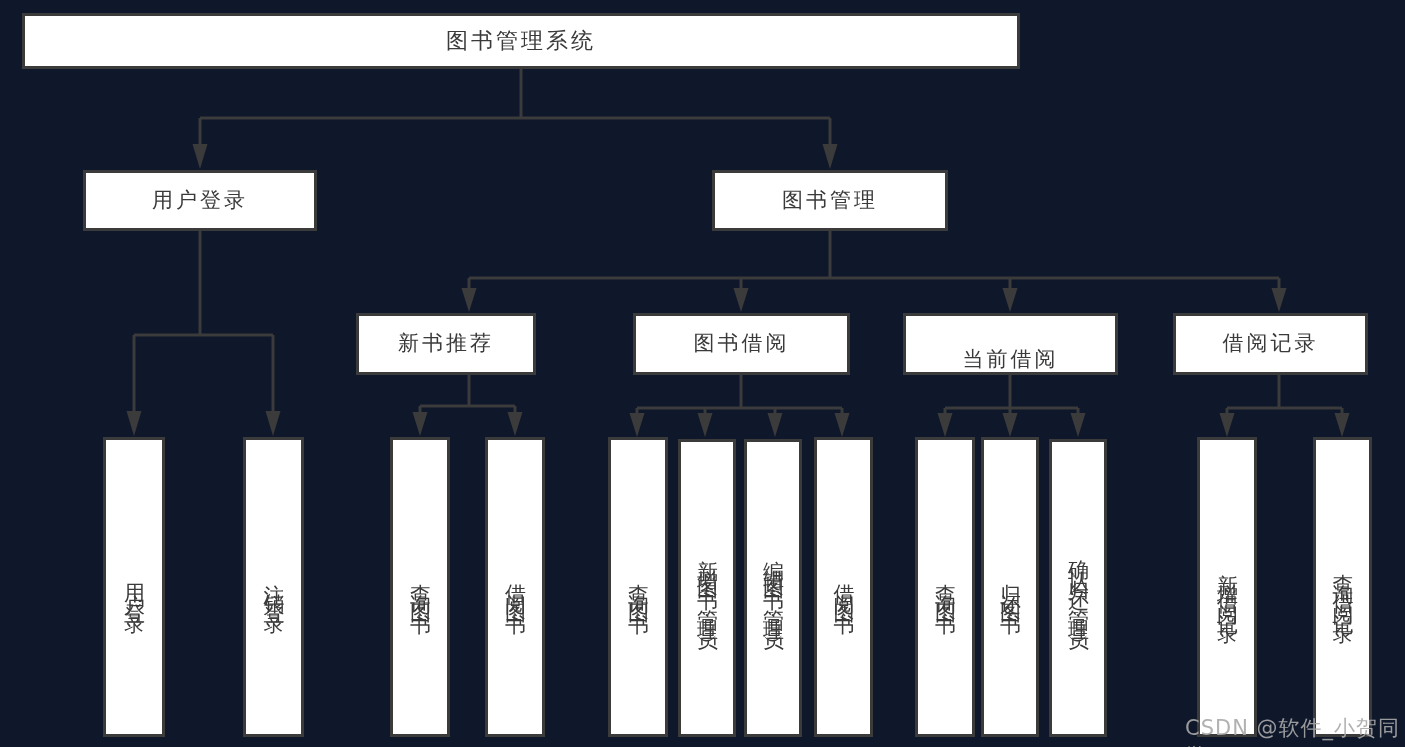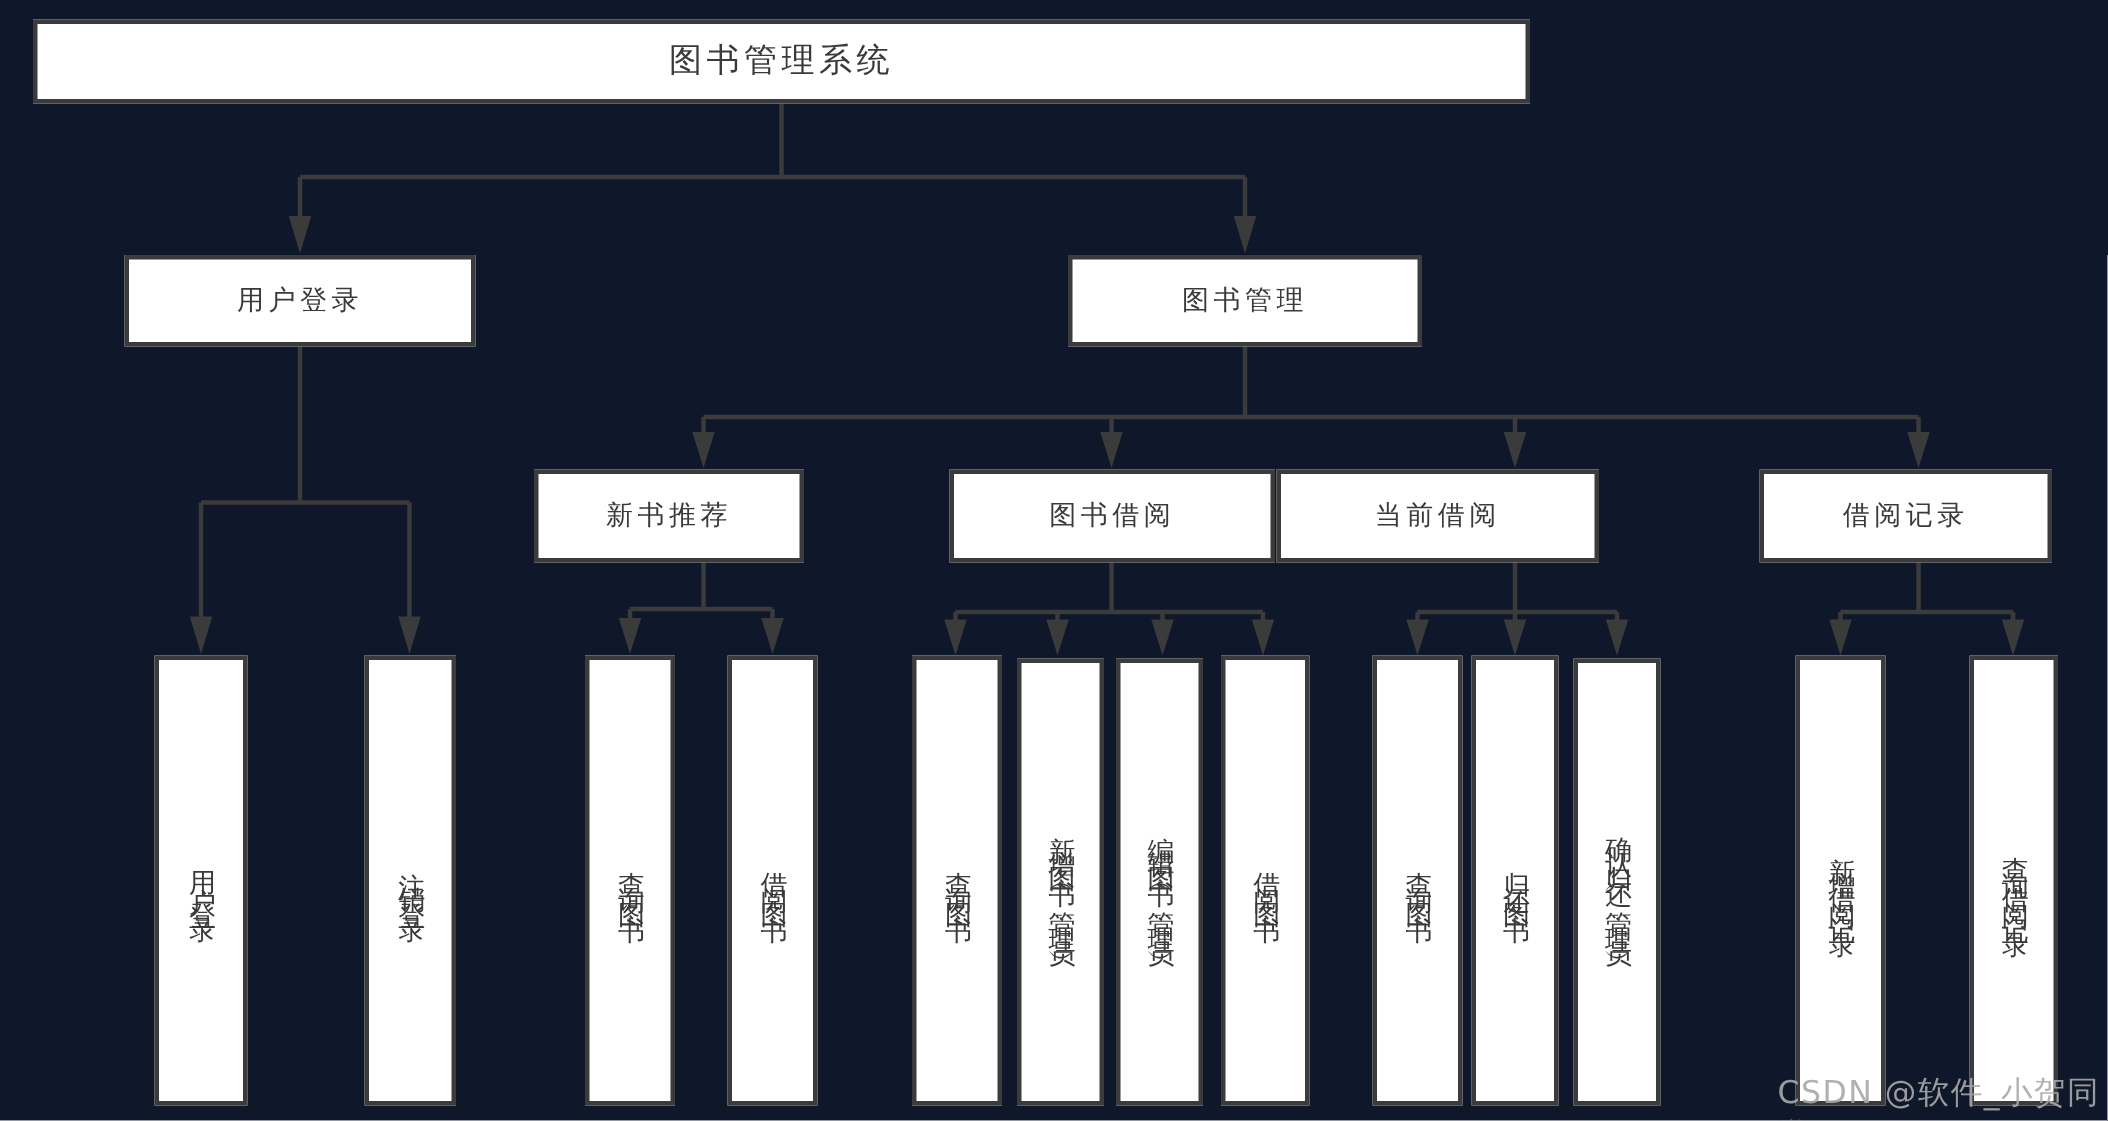--- a/index.html
+++ b/index.html
@@ -7,21 +7,21 @@
     position:relative; width:1405px; height:747px; background:#0f172a;
     font-family:"DejaVu Sans","Liberation Sans",sans-serif; overflow:hidden;
   }
   svg.wires { position:absolute; left:0; top:0; width:1405px; height:747px; z-index:1; }
   .box {
     position:absolute; box-sizing:border-box; background:#ffffff;
     border:3px solid #3b3b3b; display:flex; align-items:center; justify-content:center;
     z-index:2;
   }
   .lbl {
-    color:#3a3a3a; font-size:18px; letter-spacing:3px; white-space:nowrap; line-height:1.2;
+    color:#3a3a3a; font-size:21px; letter-spacing:3px; white-space:nowrap; line-height:1.2;
   }
   .root-box .lbl { font-size:22px; }
   .v .lbl {
     writing-mode:vertical-rl; text-orientation:mixed;
     letter-spacing:10px; line-height:1; white-space:normal;
   }
   .watermark {
     position:absolute; left:1185px; top:714px; z-index:5;
     font-size:21px; color:#a9a9a9; letter-spacing:1px; opacity:0.9;
   }
@@ -84,21 +84,21 @@
   <div class="box" style="left:712px;top:170px;width:236px;height:61px;">
     <span class="lbl">图书管理</span>
   </div>
 
   <div class="box" style="left:356px;top:313px;width:180px;height:62px;text-align:right;">
     <span class="lbl">新书推荐</span>
   </div>
   <div class="box" style="left:633px;top:313px;width:217px;height:62px;text-align:center;">
     <span class="lbl">图书借阅</span>
   </div>
-  <div class="box" style="left:851px;top:313px;width:215px;height:62px;">
+  <div class="box" style="left:903px;top:313px;width:215px;height:62px;align-items:flex-end;">
     <span class="lbl">当前借阅</span>
   </div>
   <div class="box" style="left:1173px;top:313px;width:195px;height:62px;">
     <span class="lbl">借阅记录</span>
   </div>
 
   <div class="box v" style="left:103px;top:437px;width:62px;height:300px;">
     <span class="lbl">用户登录</span>
   </div>
   <div class="box v" style="left:243px;top:437px;width:61px;height:300px;">

